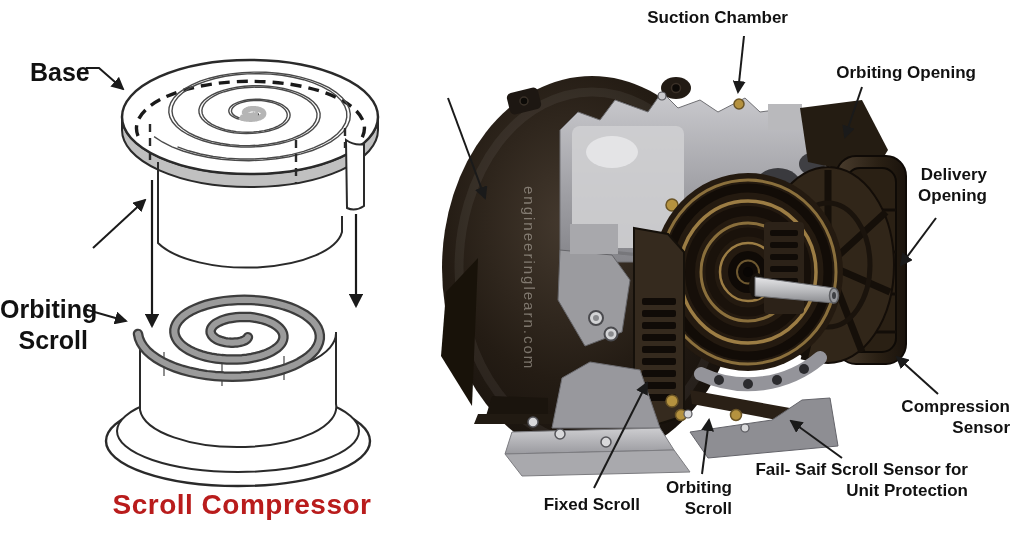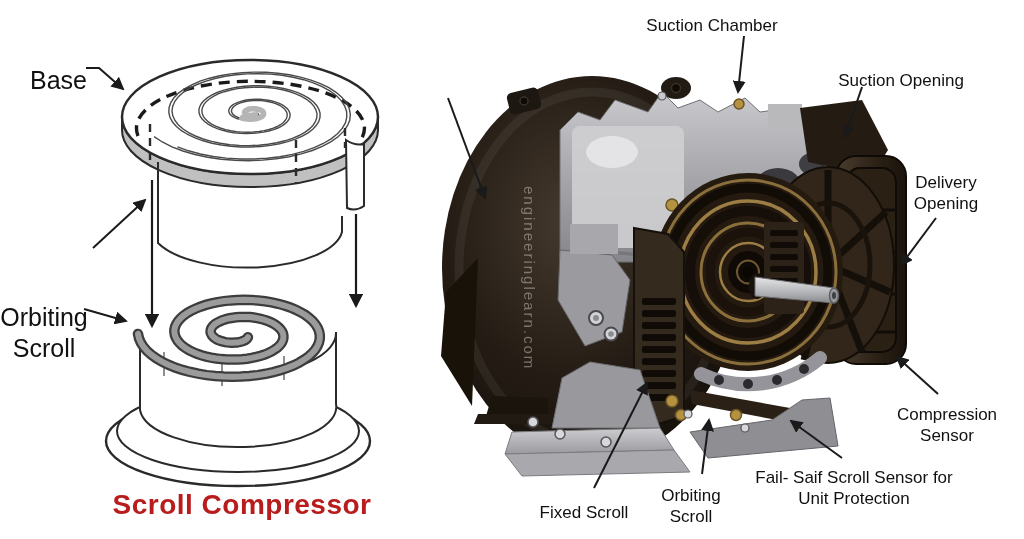--- a/index.html
+++ b/index.html
@@ -1,20 +1,20 @@
 <!DOCTYPE html>
 <html><head>
 <meta charset="utf-8">
 <style>
   html,body{margin:0;padding:0;background:#ffffff;}
   #stage{position:relative;width:1024px;height:539px;background:#ffffff;overflow:hidden;
          font-family:"Liberation Sans",sans-serif;}
   #art{position:absolute;left:0;top:0;width:1024px;height:539px;}
-  .lbl{position:absolute;color:#111111;font-weight:normal;font-size:17px;line-height:1.25;
-       text-align:center;white-space:normal;margin-top:8px;}
+  .lbl{position:absolute;color:#111111;font-weight:bold;font-size:17px;line-height:1.25;
+       text-align:right;white-space:normal;}
   .lbl-left{font-size:25px;}
   .lbl-single{white-space:nowrap;}
   #title{position:absolute;left:66px;top:489px;width:352px;text-align:center;
          font-size:28px;font-weight:bold;letter-spacing:.5px;}
   #watermark{position:absolute;left:521px;top:186px;height:220px;
              writing-mode:vertical-rl;text-orientation:mixed;
              color:rgba(205,200,190,0.5);font-size:15px;letter-spacing:2px;font-weight:normal;}
 </style>
 </head>
 <body>
@@ -236,21 +236,21 @@
     <line x1="702" y1="474" x2="709" y2="420" marker-end="url(#ah)"></line>
   </g>
 </svg>
 
 <div class="lbl lbl-left lbl-single" style="left:30px;top:57px;width:56px;">Base</div>
 <div class="lbl lbl-left" style="left:0px;top:294px;width:88px;">Orbiting Scroll</div>
 
 <div id="title" style="color: #b91c1c;">Scroll Compressor</div>
 
 <div class="lbl lbl-single" style="left:636px;top:7px;width:152px;">Suction Chamber</div>
-<div class="lbl lbl-single" style="left:826px;top:62px;width:150px;">Suction Opening</div>
+<div class="lbl lbl-single" style="left:826px;top:62px;width:150px;">Orbiting Opening</div>
 <div class="lbl" style="left:905px;top:164px;width:82px;">Delivery Opening</div>
 <div class="lbl" style="left:884px;top:396px;width:126px;">Compression Sensor</div>
 <div class="lbl" style="left:740px;top:459px;width:228px;">Fail- Saif Scroll Sensor for Unit Protection</div>
 <div class="lbl lbl-single" style="left:528px;top:494px;width:112px;">Fixed Scroll</div>
 <div class="lbl" style="left:650px;top:477px;width:82px;">Orbiting Scroll</div>
 
 <div id="watermark">engineeringlearn.com</div>
 
 </div>
 

